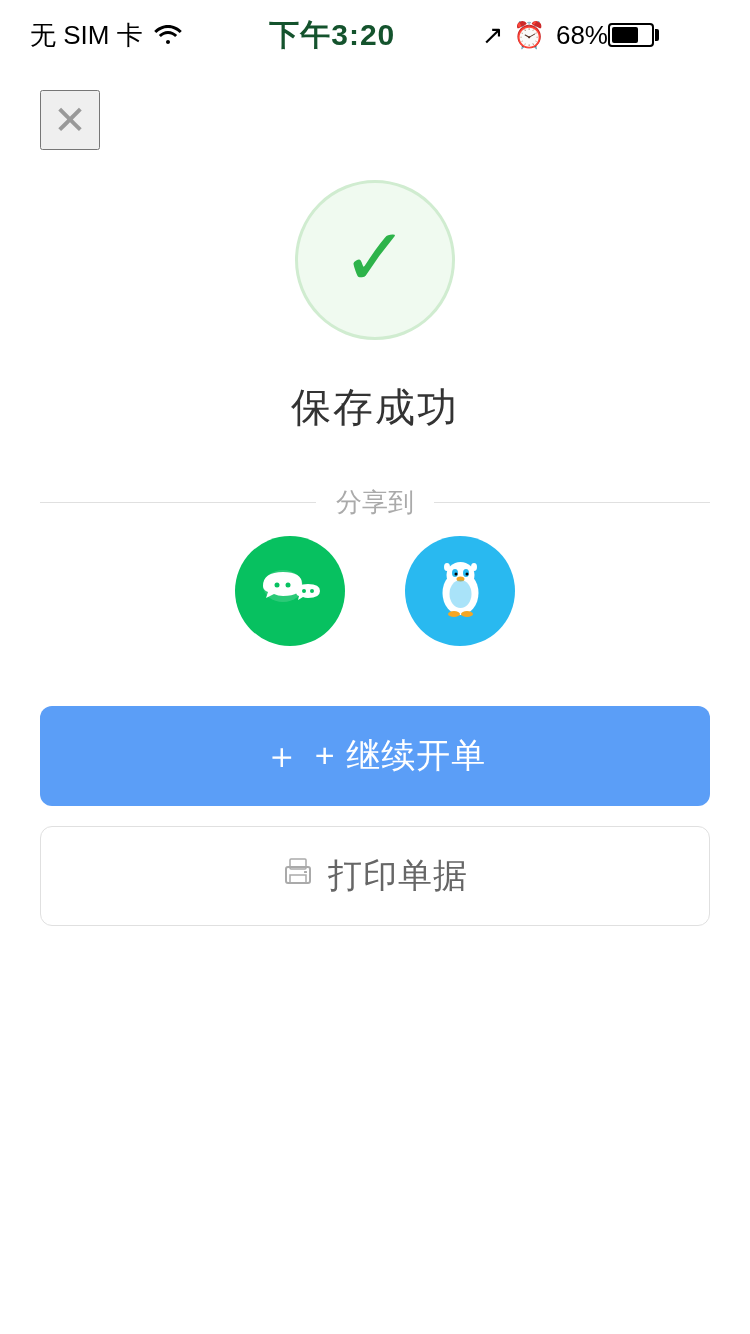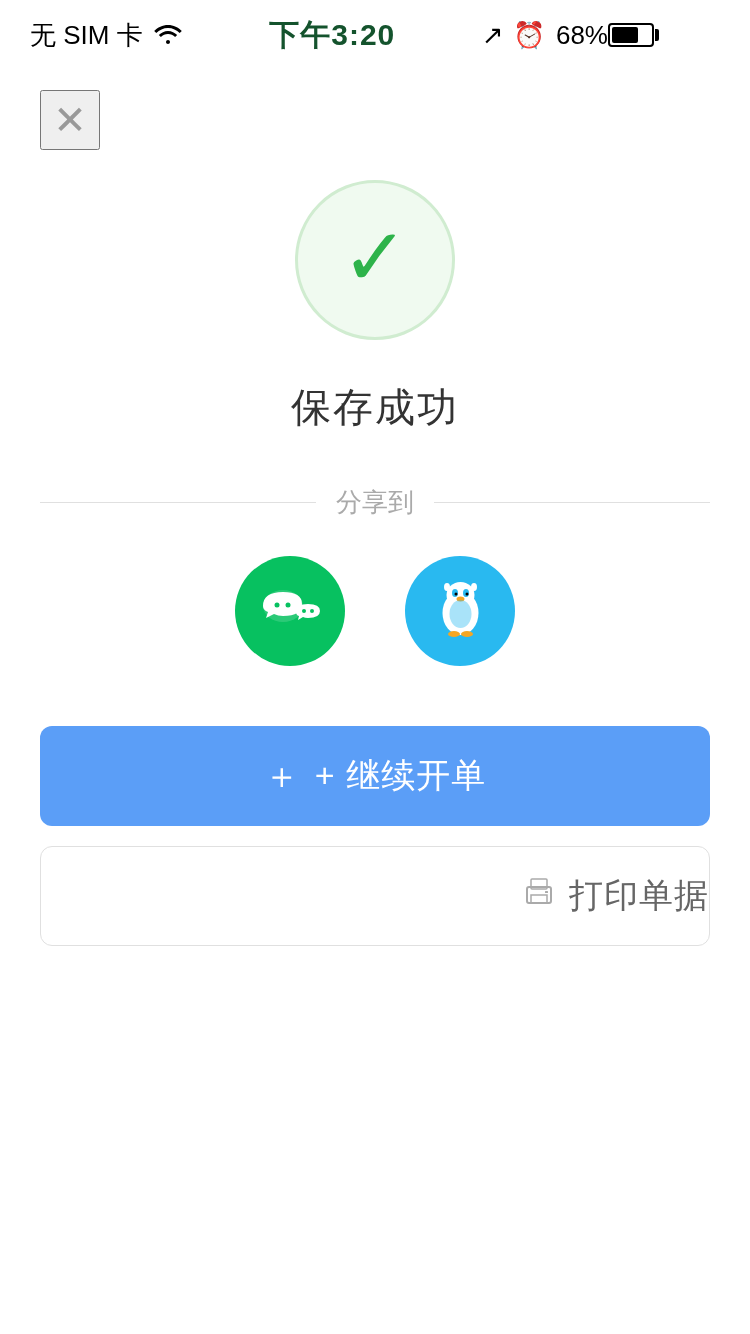--- a/index.html
+++ b/index.html
@@ -141,21 +141,21 @@
       font-weight: 400;
       margin-bottom: 50px;
       letter-spacing: 2px;
     }
 
     
     .share-divider {
       width: 100%;
       display: flex;
       align-items: center;
-      margin-bottom: 36px;
+      margin-bottom: 16px;
     }
 
     .divider-line {
       flex: 1;
       height: 1px;
       background: #e0e0e0;
     }
 
     .share-label {
       font-size: 26px;
@@ -234,21 +234,21 @@
     }
 
     .btn-secondary {
       width: 100%;
       height: 100px;
       background: #ffffff;
       border: 1px solid #e0e0e0;
       border-radius: 12px;
       display: flex;
       align-items: center;
-      justify-content: flex-end;
+      justify-content: center;
       gap: 14px;
       cursor: pointer;
       font-size: 34px;
       color: #666;
       font-weight: 400;
       letter-spacing: 1px;
     }
 
     .btn-secondary .btn-icon {
       font-size: 32px;

